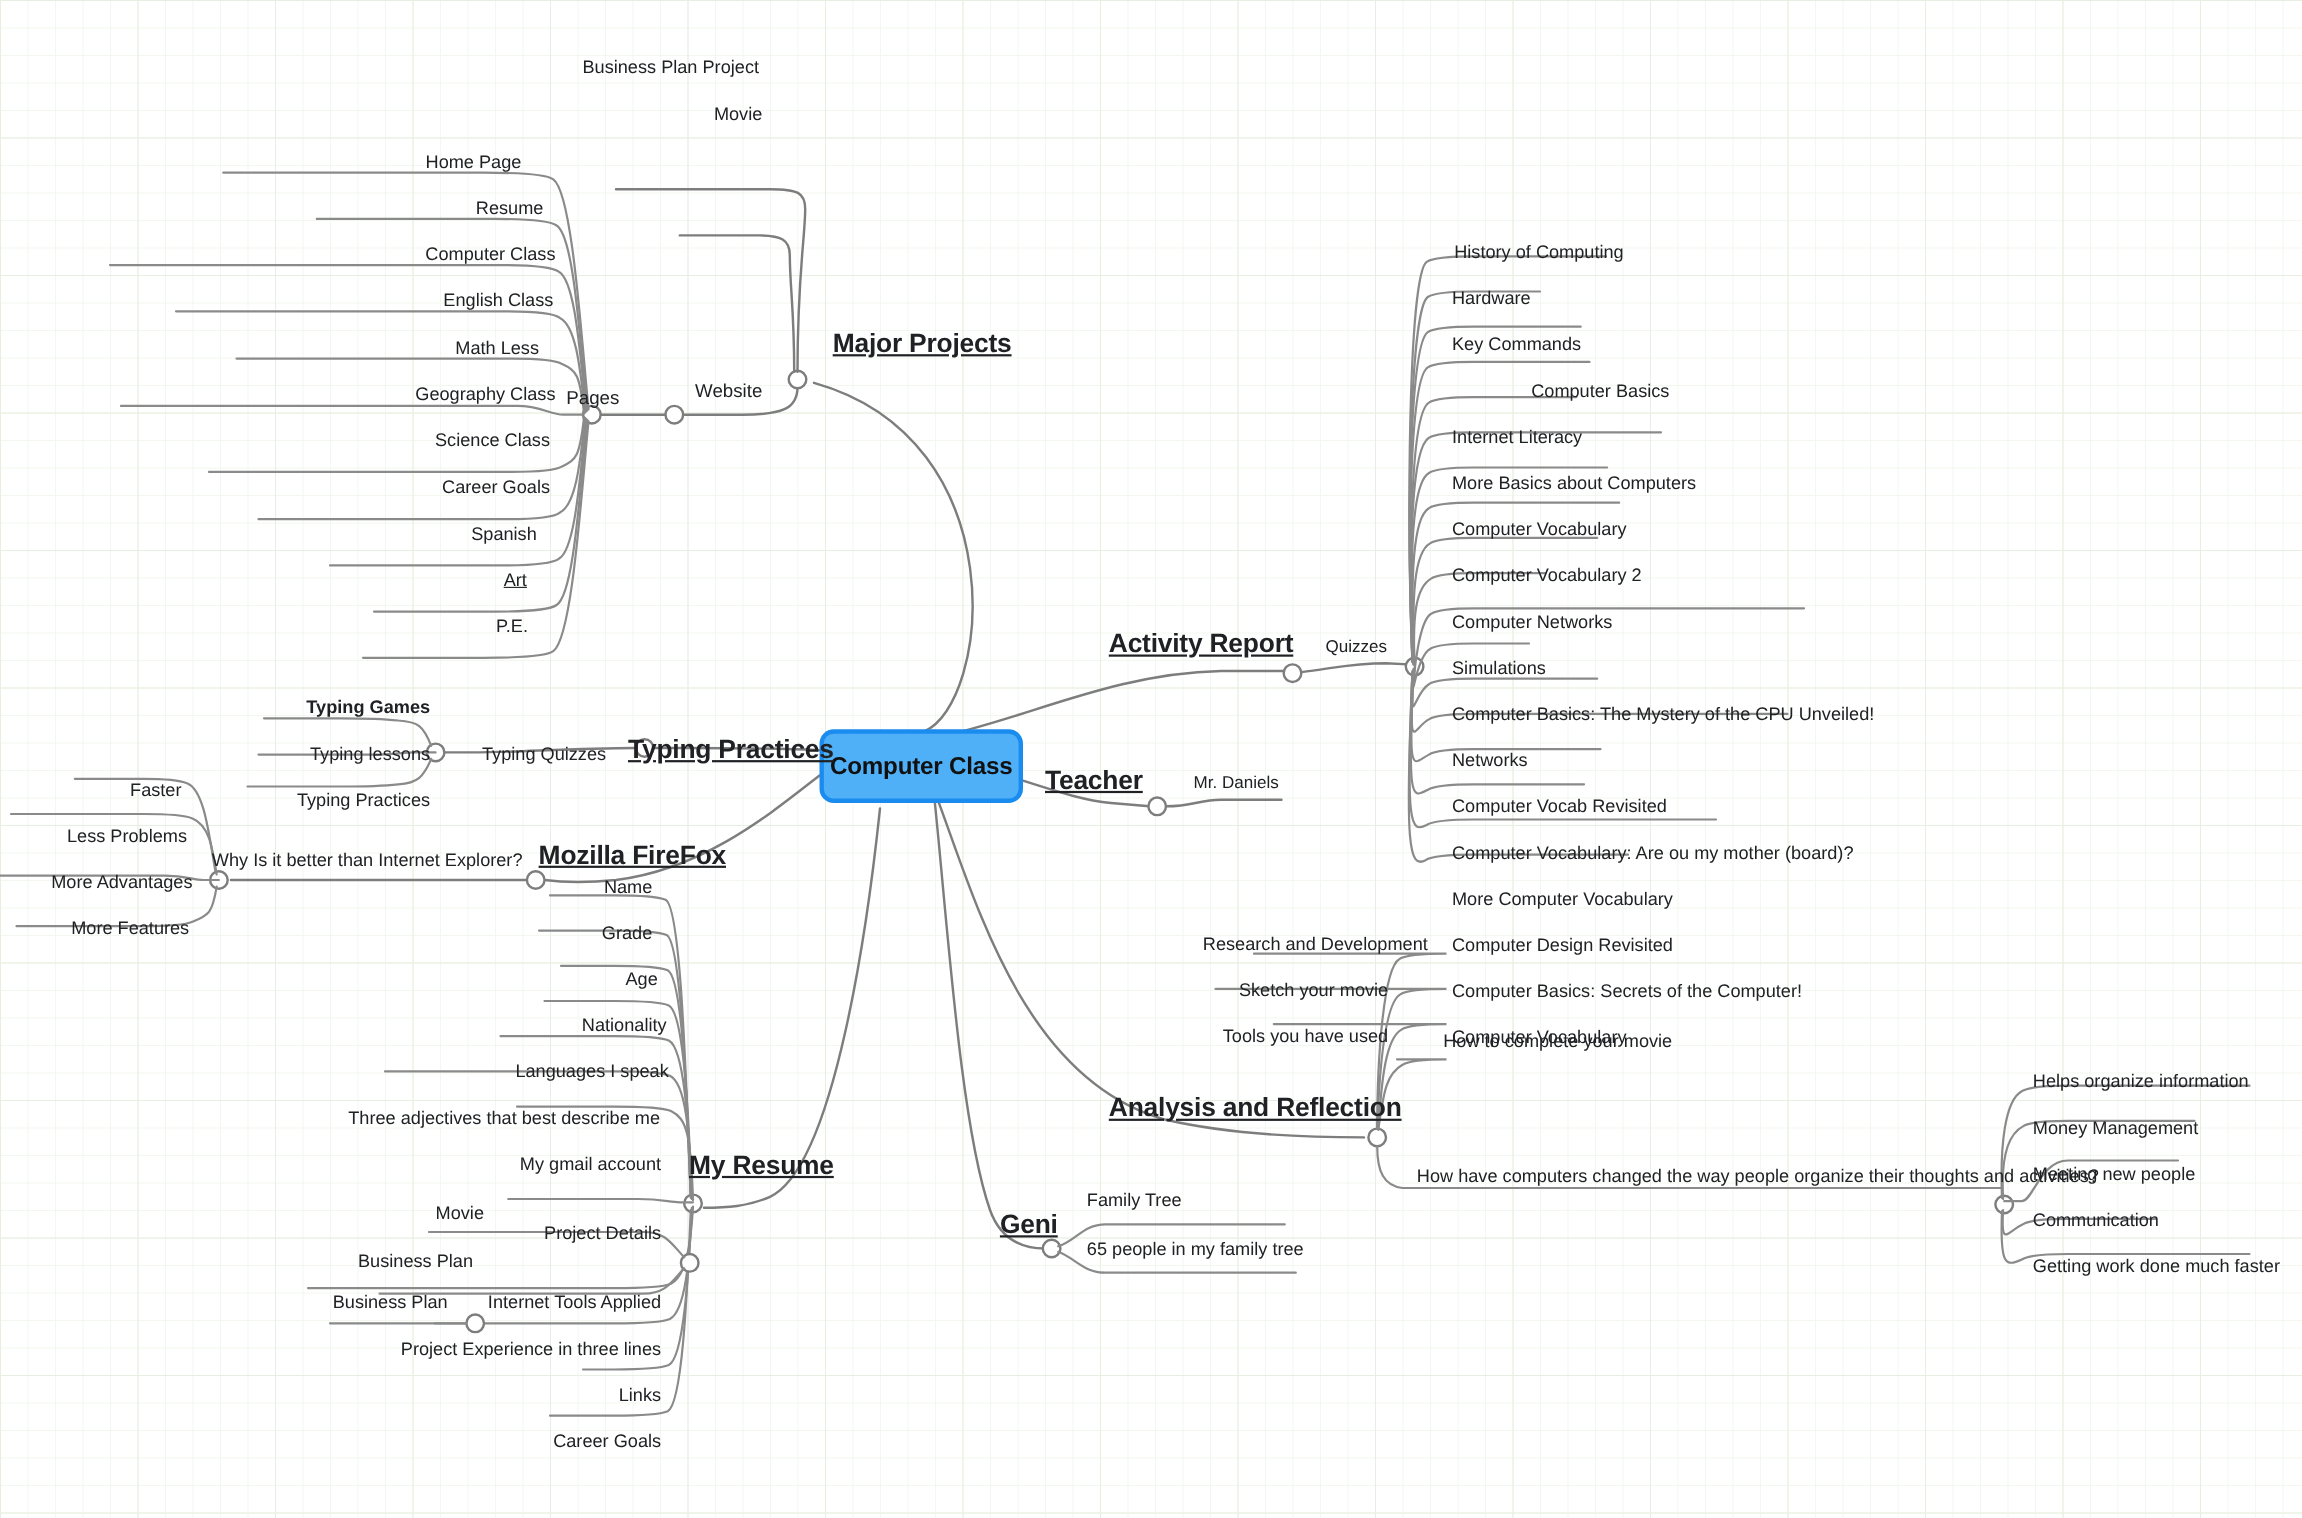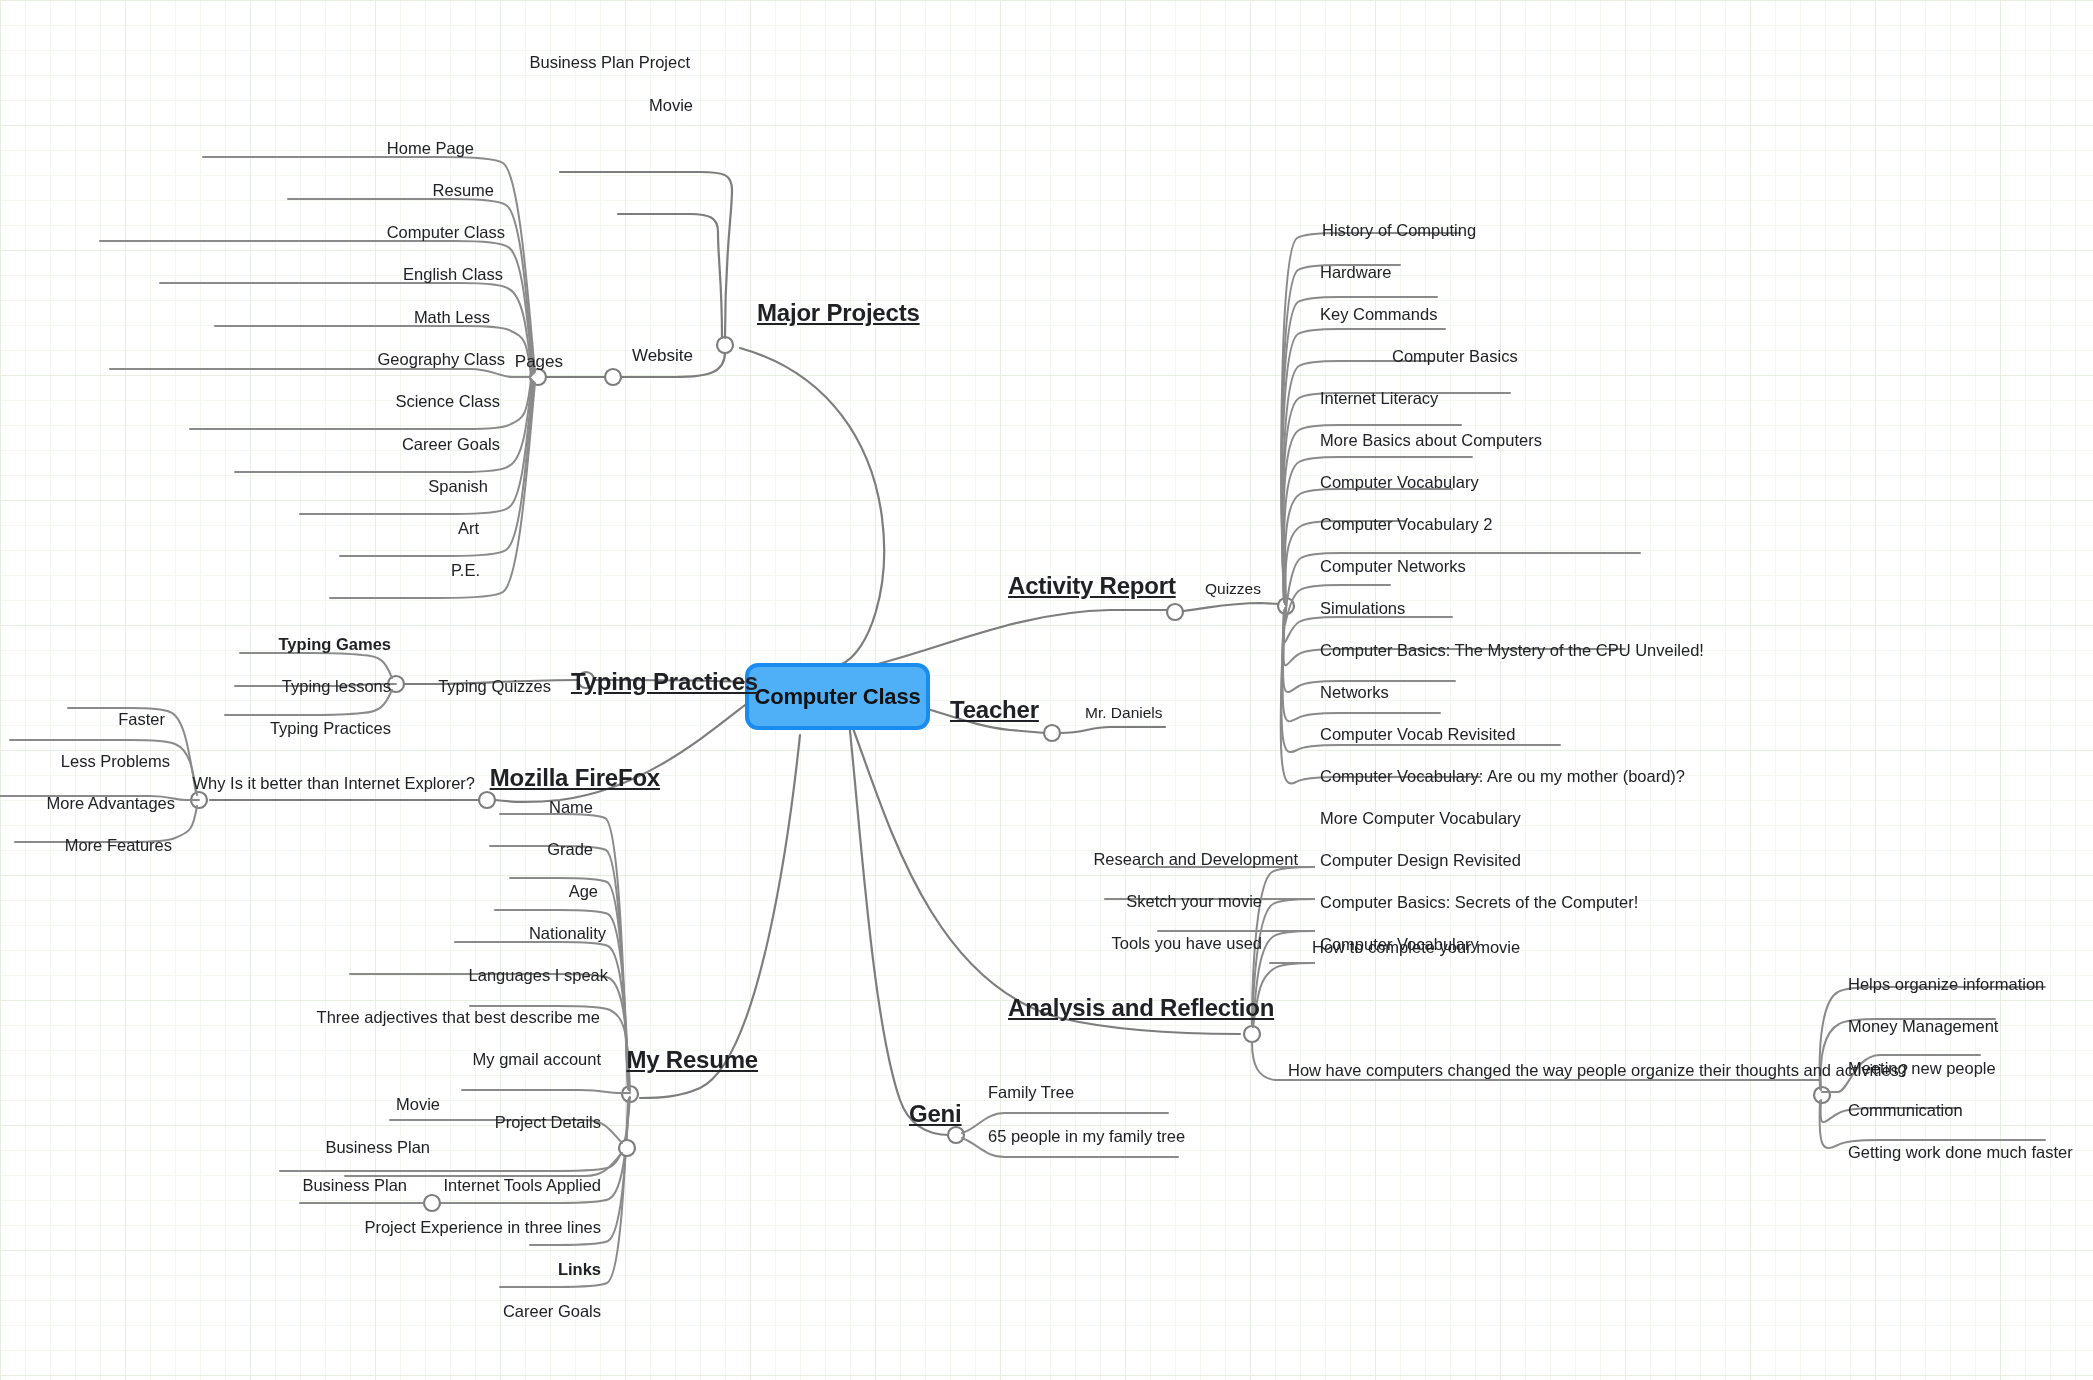--- a/index.html
+++ b/index.html
@@ -199,21 +199,21 @@
 
   <div class="lbl lvl-leaf anchor-r" style="left:474px;top:156px;">Home Page</div>
   <div class="lbl lvl-leaf anchor-r" style="left:494px;top:198px;">Resume</div>
   <div class="lbl lvl-leaf anchor-r" style="left:505px;top:240px;">Computer Class</div>
   <div class="lbl lvl-leaf anchor-r" style="left:503px;top:282px;">English Class</div>
   <div class="lbl lvl-leaf anchor-r" style="left:490px;top:325px;">Math Less</div>
   <div class="lbl lvl-leaf anchor-r" style="left:505px;top:367px;">Geography Class</div>
   <div class="lbl lvl-leaf anchor-r" style="left:500px;top:409px;">Science Class</div>
   <div class="lbl lvl-leaf anchor-r" style="left:500px;top:452px;">Career Goals</div>
   <div class="lbl lvl-leaf anchor-r" style="left:488px;top:494px;">Spanish</div>
-  <div class="lbl lvl-leaf anchor-r" style="left:479px;top:536px;">Art</div>
+  <div class="lbl lvl-leaf anchor-r" style="left:479px;top:536px;text-decoration:underline;">Art</div>
   <div class="lbl lvl-leaf anchor-r" style="left:480px;top:578px;">P.E.</div>
 
   <div class="lbl lvl-main anchor-l" style="left:1008px;top:598px;">Activity Report</div>
   <div class="lbl lvl-small anchor-l" style="left:1205px;top:596px;">Quizzes</div>
 
   <div class="lbl lvl-leaf anchor-l" style="left:1322px;top:238px;">History of Computing</div>
   <div class="lbl lvl-leaf anchor-l" style="left:1320px;top:280px;">Hardware</div>
   <div class="lbl lvl-leaf anchor-l" style="left:1320px;top:322px;">Key Commands</div>
   <div class="lbl lvl-leaf anchor-l" style="left:1360px;top:364px;margin-left:32px;">Computer Basics</div>
   <div class="lbl lvl-leaf anchor-l" style="left:1320px;top:406px;">Internet Literacy</div>
@@ -258,21 +258,21 @@
   <div class="lbl lvl-leaf anchor-r" style="left:606px;top:941px;">Nationality</div>
   <div class="lbl lvl-leaf anchor-r" style="left:608px;top:983px;">Languages I speak</div>
   <div class="lbl lvl-leaf anchor-r" style="left:600px;top:1025px;">Three adjectives that best describe me</div>
   <div class="lbl lvl-leaf anchor-r" style="left:601px;top:1067px;">My gmail account</div>
   <div class="lbl lvl-leaf anchor-r" style="left:601px;top:1130px;">Project Details</div>
   <div class="lbl lvl-leaf anchor-r" style="left:440px;top:1112px;">Movie</div>
   <div class="lbl lvl-leaf anchor-r" style="left:430px;top:1155px;">Business Plan</div>
   <div class="lbl lvl-leaf anchor-r" style="left:601px;top:1193px;">Internet Tools Applied</div>
   <div class="lbl lvl-leaf anchor-r" style="left:407px;top:1193px;">Business Plan</div>
   <div class="lbl lvl-leaf anchor-r" style="left:601px;top:1235px;">Project Experience in three lines</div>
-  <div class="lbl lvl-leaf anchor-r" style="left:601px;top:1277px;font-weight:bold;">Links</div>
+  <div class="lbl lvl-leaf anchor-r" style="left:601px;top:1277px;">Links</div>
   <div class="lbl lvl-leaf anchor-r" style="left:601px;top:1319px;">Career Goals</div>
 
   <div class="lbl lvl-main anchor-r" style="left:660px;top:790px;">Mozilla FireFox</div>
   <div class="lbl lvl-leaf anchor-r" style="left:475px;top:791px;">Why Is it better than Internet Explorer?</div>
   <div class="lbl lvl-leaf anchor-r" style="left:165px;top:727px;">Faster</div>
   <div class="lbl lvl-leaf anchor-r" style="left:170px;top:769px;">Less Problems</div>
   <div class="lbl lvl-leaf anchor-r" style="left:175px;top:811px;">More Advantages</div>
   <div class="lbl lvl-leaf anchor-r" style="left:172px;top:853px;">More Features</div>
 
   <div class="lbl lvl-main anchor-r" style="left:758px;top:694px;">Typing Practices</div>

